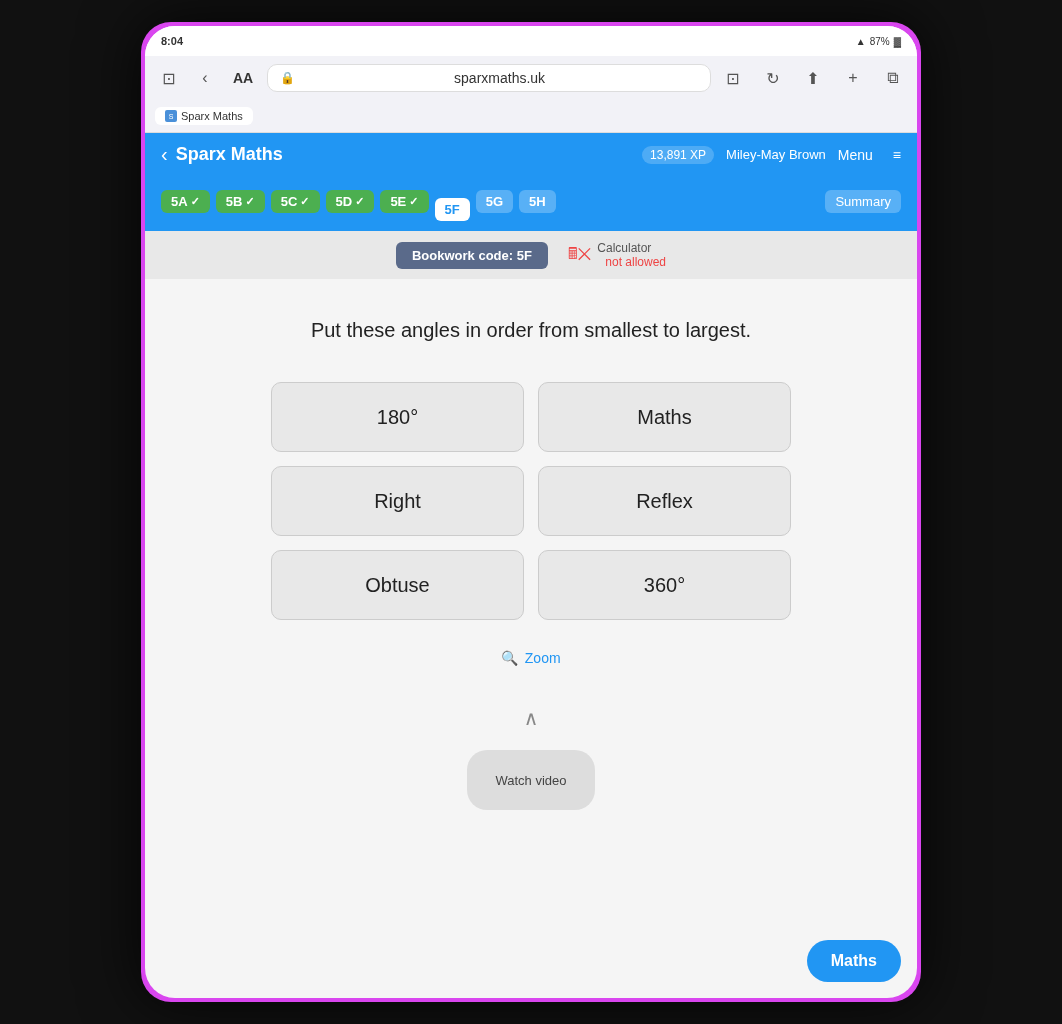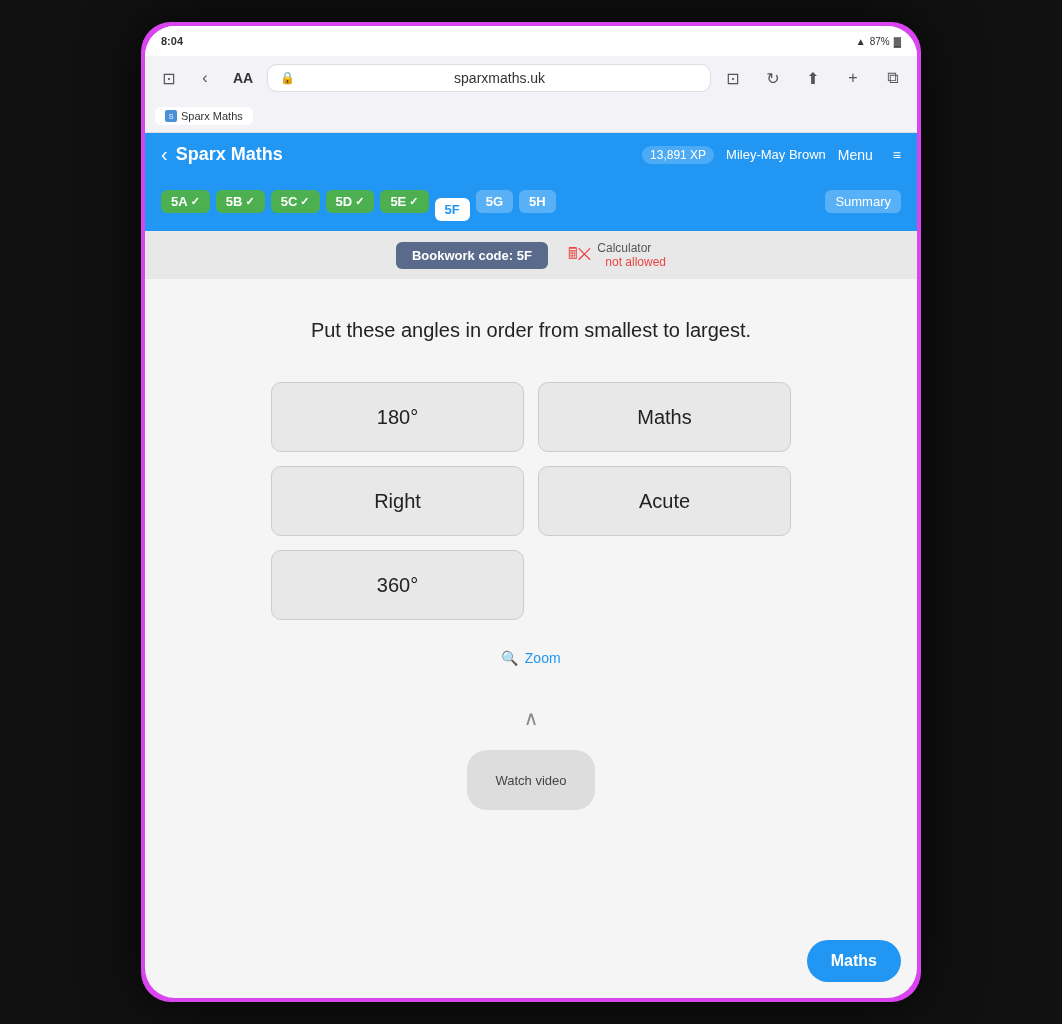--- a/index.html
+++ b/index.html
@@ -481,23 +481,26 @@
 
         <button class="answer-btn">
           <span>Maths</span>
         </button>
 
         <button class="answer-btn">
           <span>Right</span>
         </button>
 
         <button class="answer-btn">
-          <span>Acute</span>
+          <span>Reflex</span>
         </button>
 
+        <button class="answer-btn">
+          <span>Obtuse</span>
+        </button>
 
         <button class="answer-btn">
           <span>360°</span>
         </button>
 
       </div>
 
       <div class="zoom-btn">
         <span>🔍</span>
         <span>Zoom</span>

